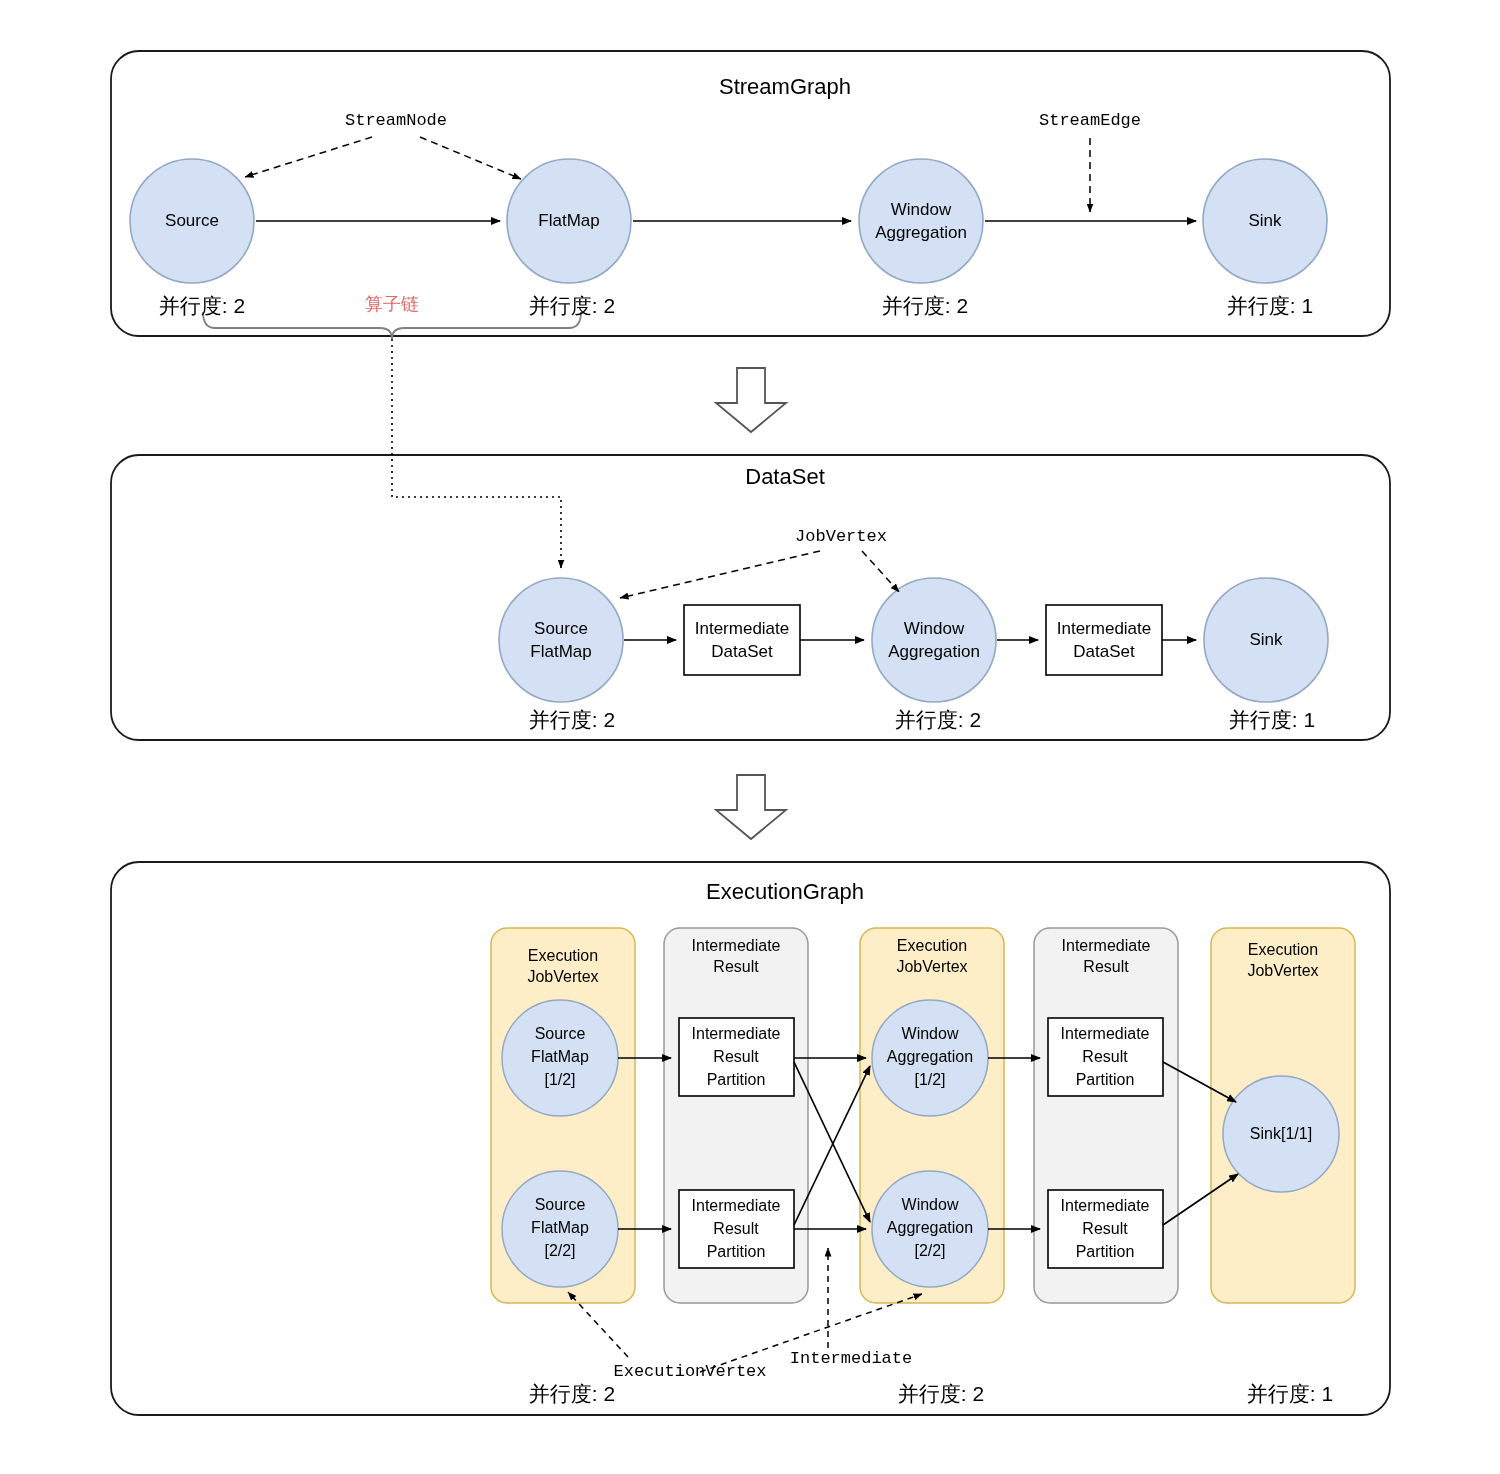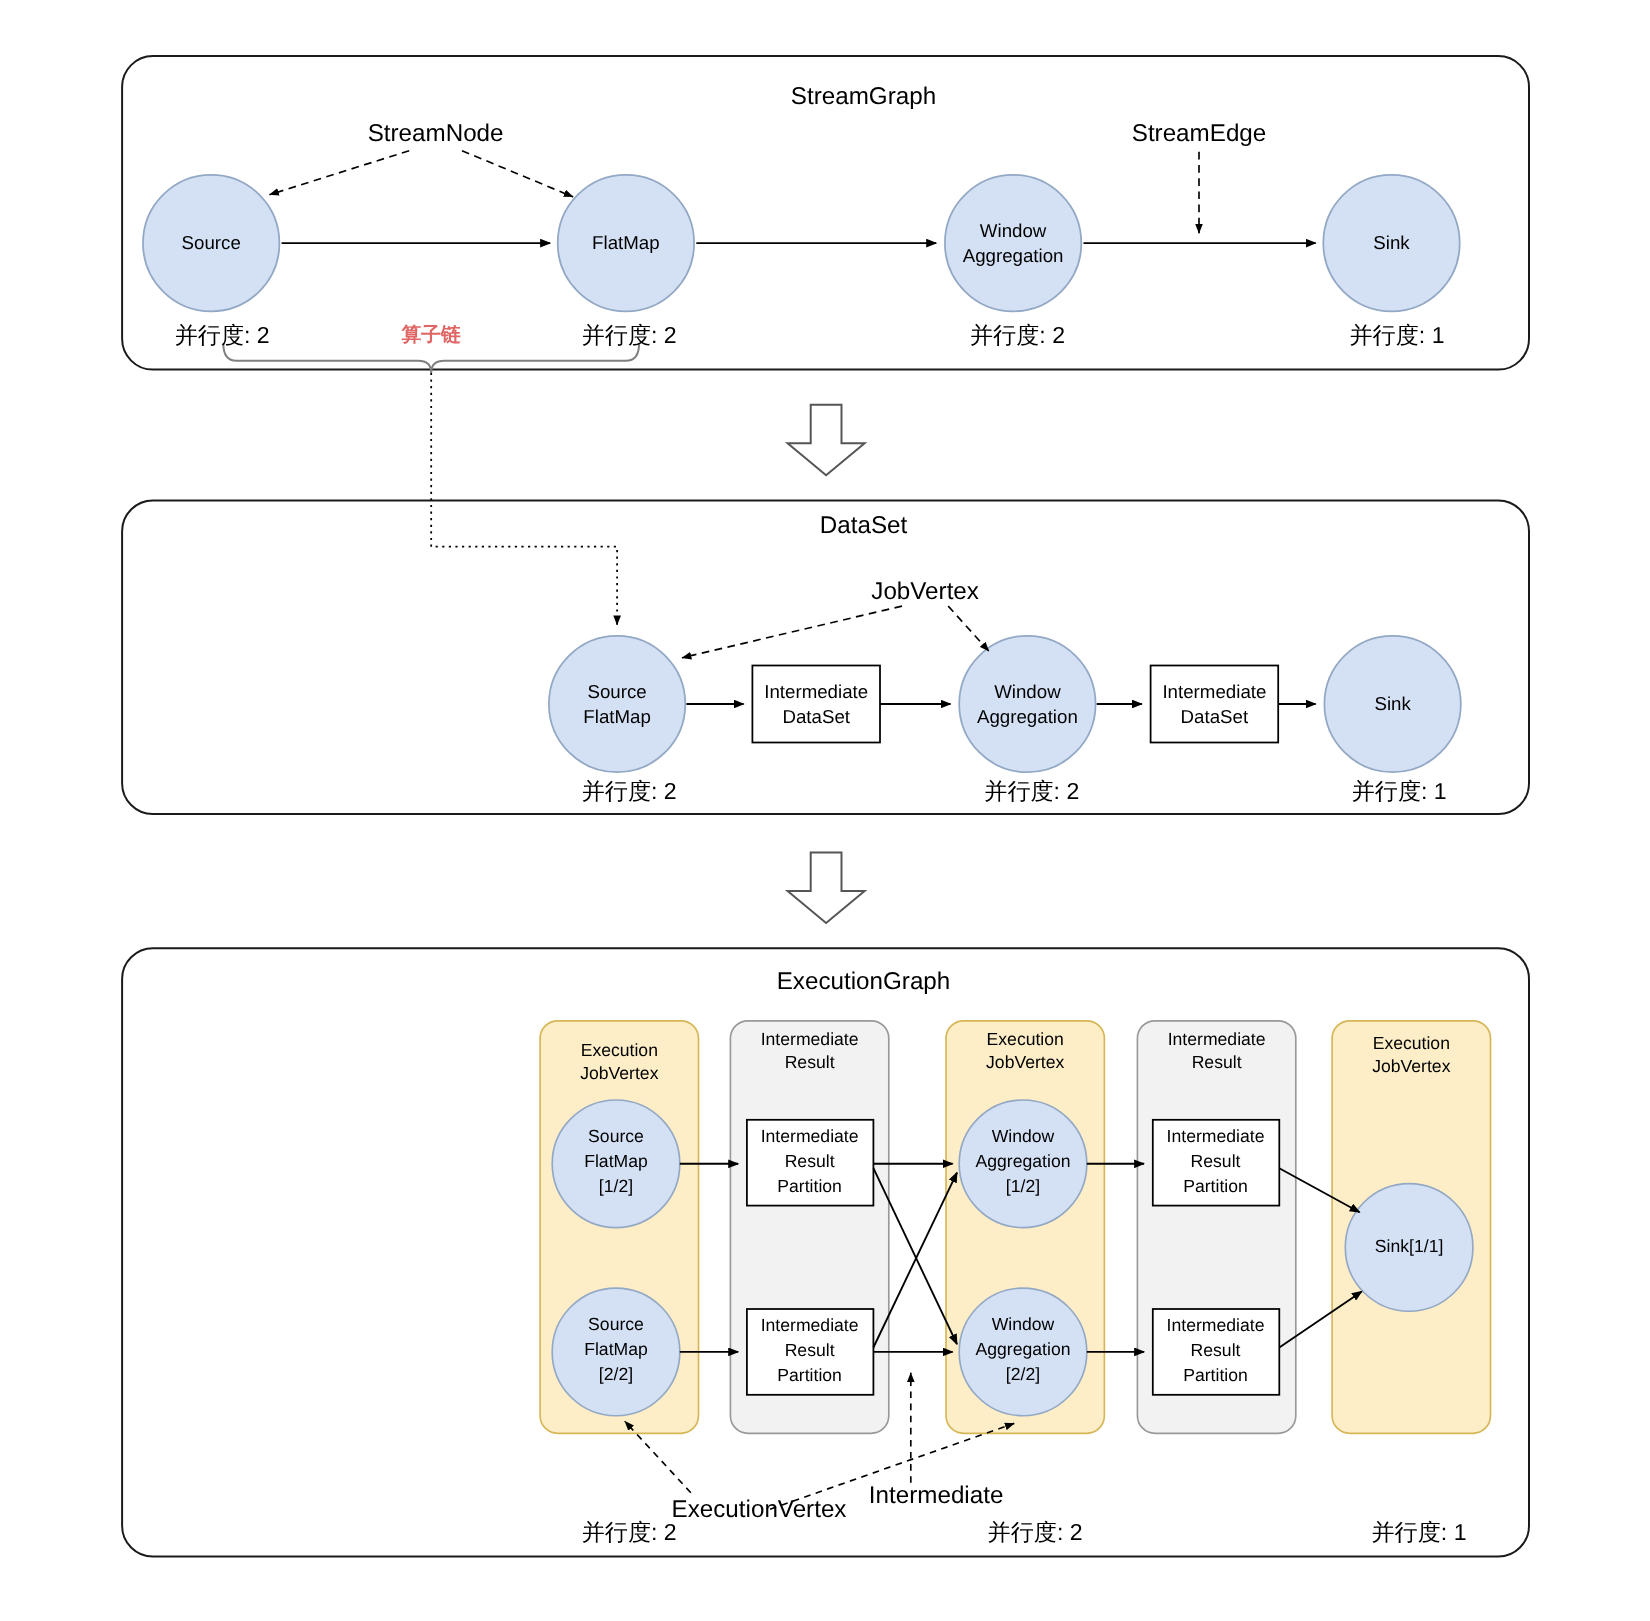--- a/index.html
+++ b/index.html
@@ -5,23 +5,23 @@
   html,body{margin:0;padding:0;background:#ffffff;}
   body{width:1500px;height:1474px;position:relative;overflow:hidden;
        font-family:"Liberation Sans","DejaVu Sans",sans-serif;color:#000;}
   #root{position:absolute;left:0;top:0;width:1500px;height:1324px;}
   svg#canvas{position:absolute;left:0;top:0;width:1500px;height:1474px;}
   .lbl{position:absolute;white-space:nowrap;line-height:1.15;}
   .ctr{transform:translate(-50%,-50%);text-align:center;}
   .sec-title{font-size:22px;}
   .node-txt{font-size:17px;}
   .small-txt{font-size:16px;}
-  .ann{font-size:22px;}
+  .ann{font-size:17px;font-family:Liberation Mono, monospace;}
   .par{font-size:21px;}
-  .chain{font-size:18px;font-weight:bold;color:#e06666;}
+  .chain{font-size:18px;font-weight:normal;color:#e06666;}
   .colhdr{font-size:16px;text-align:center;line-height:1.3;}
   .wm{position:absolute;font-size:46px;color:#d8d8d8;
       font-family:"DejaVu Sans",sans-serif;letter-spacing:2px;}
 </style>
 </head>
 <body>
 
 <div id="root">
   <svg id="canvas" viewBox="0 0 1500 1474" xmlns="http://www.w3.org/2000/svg">
     <defs>

